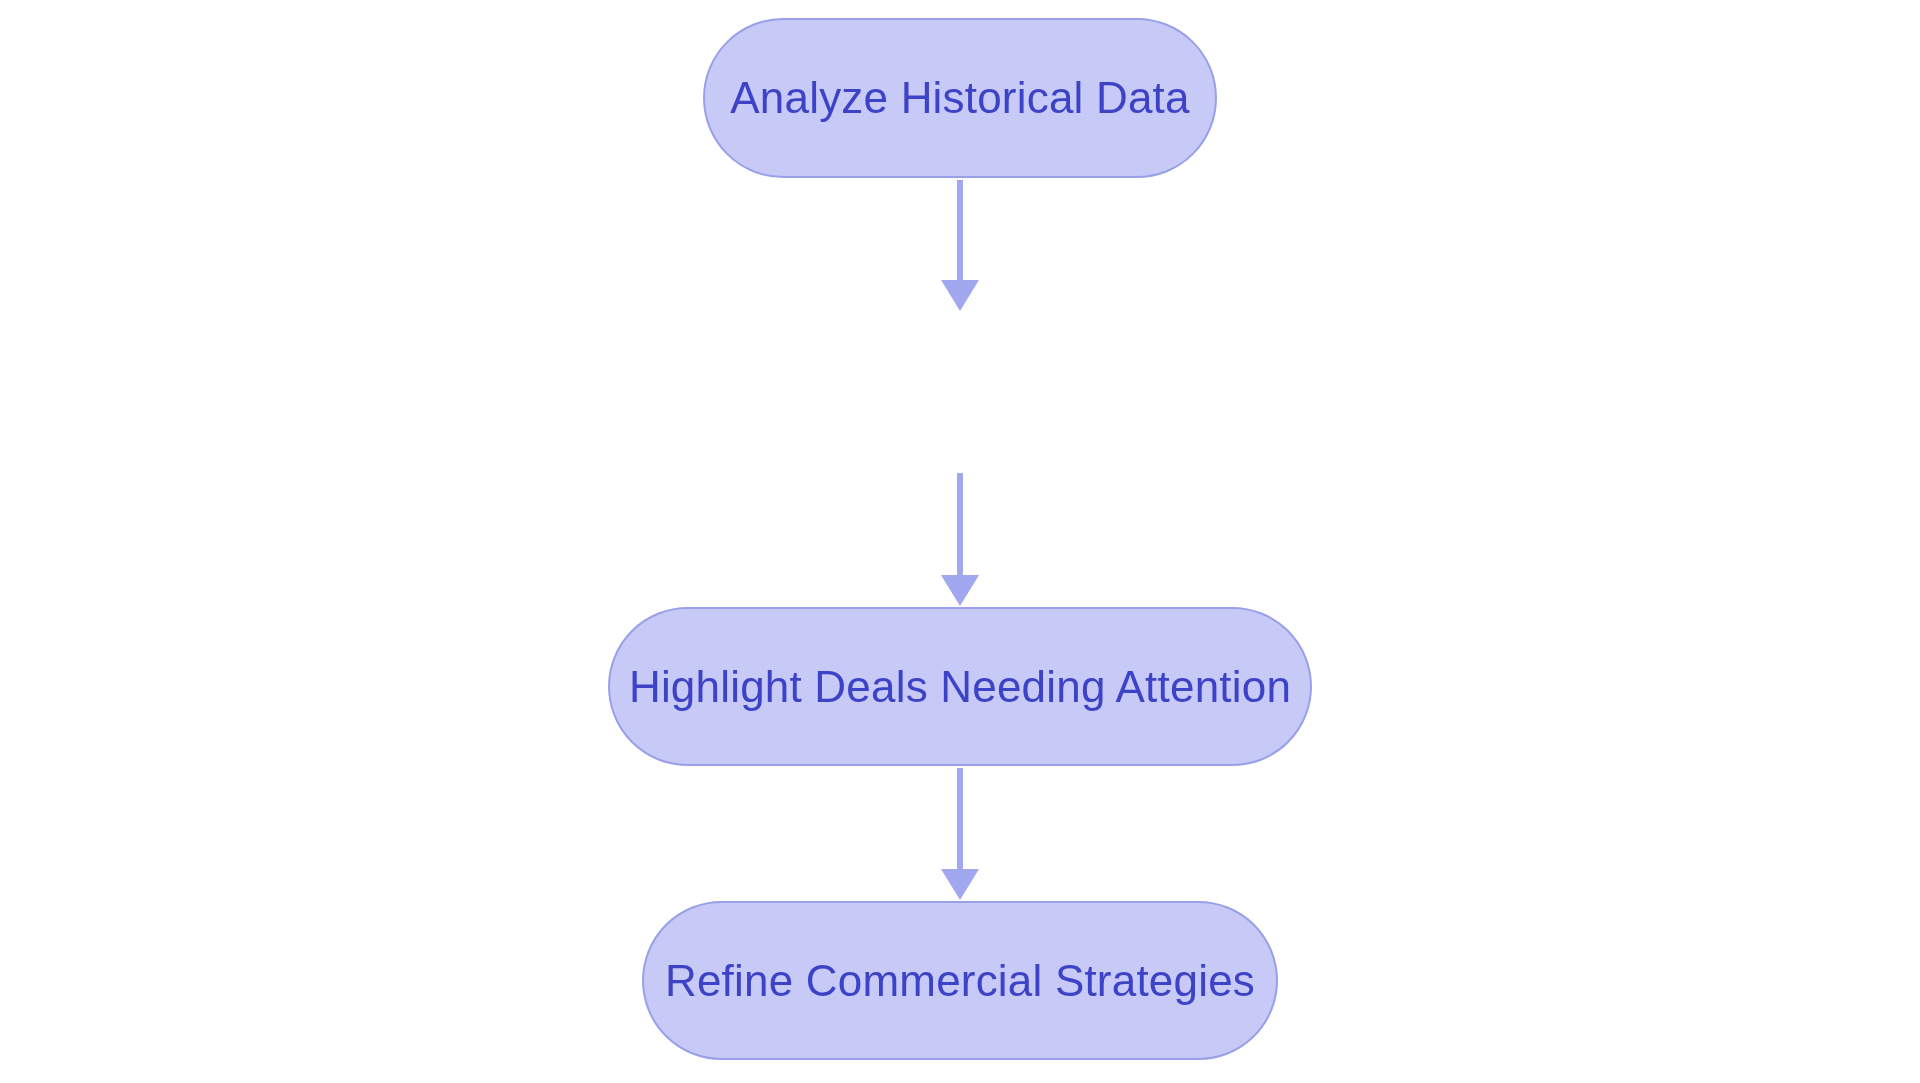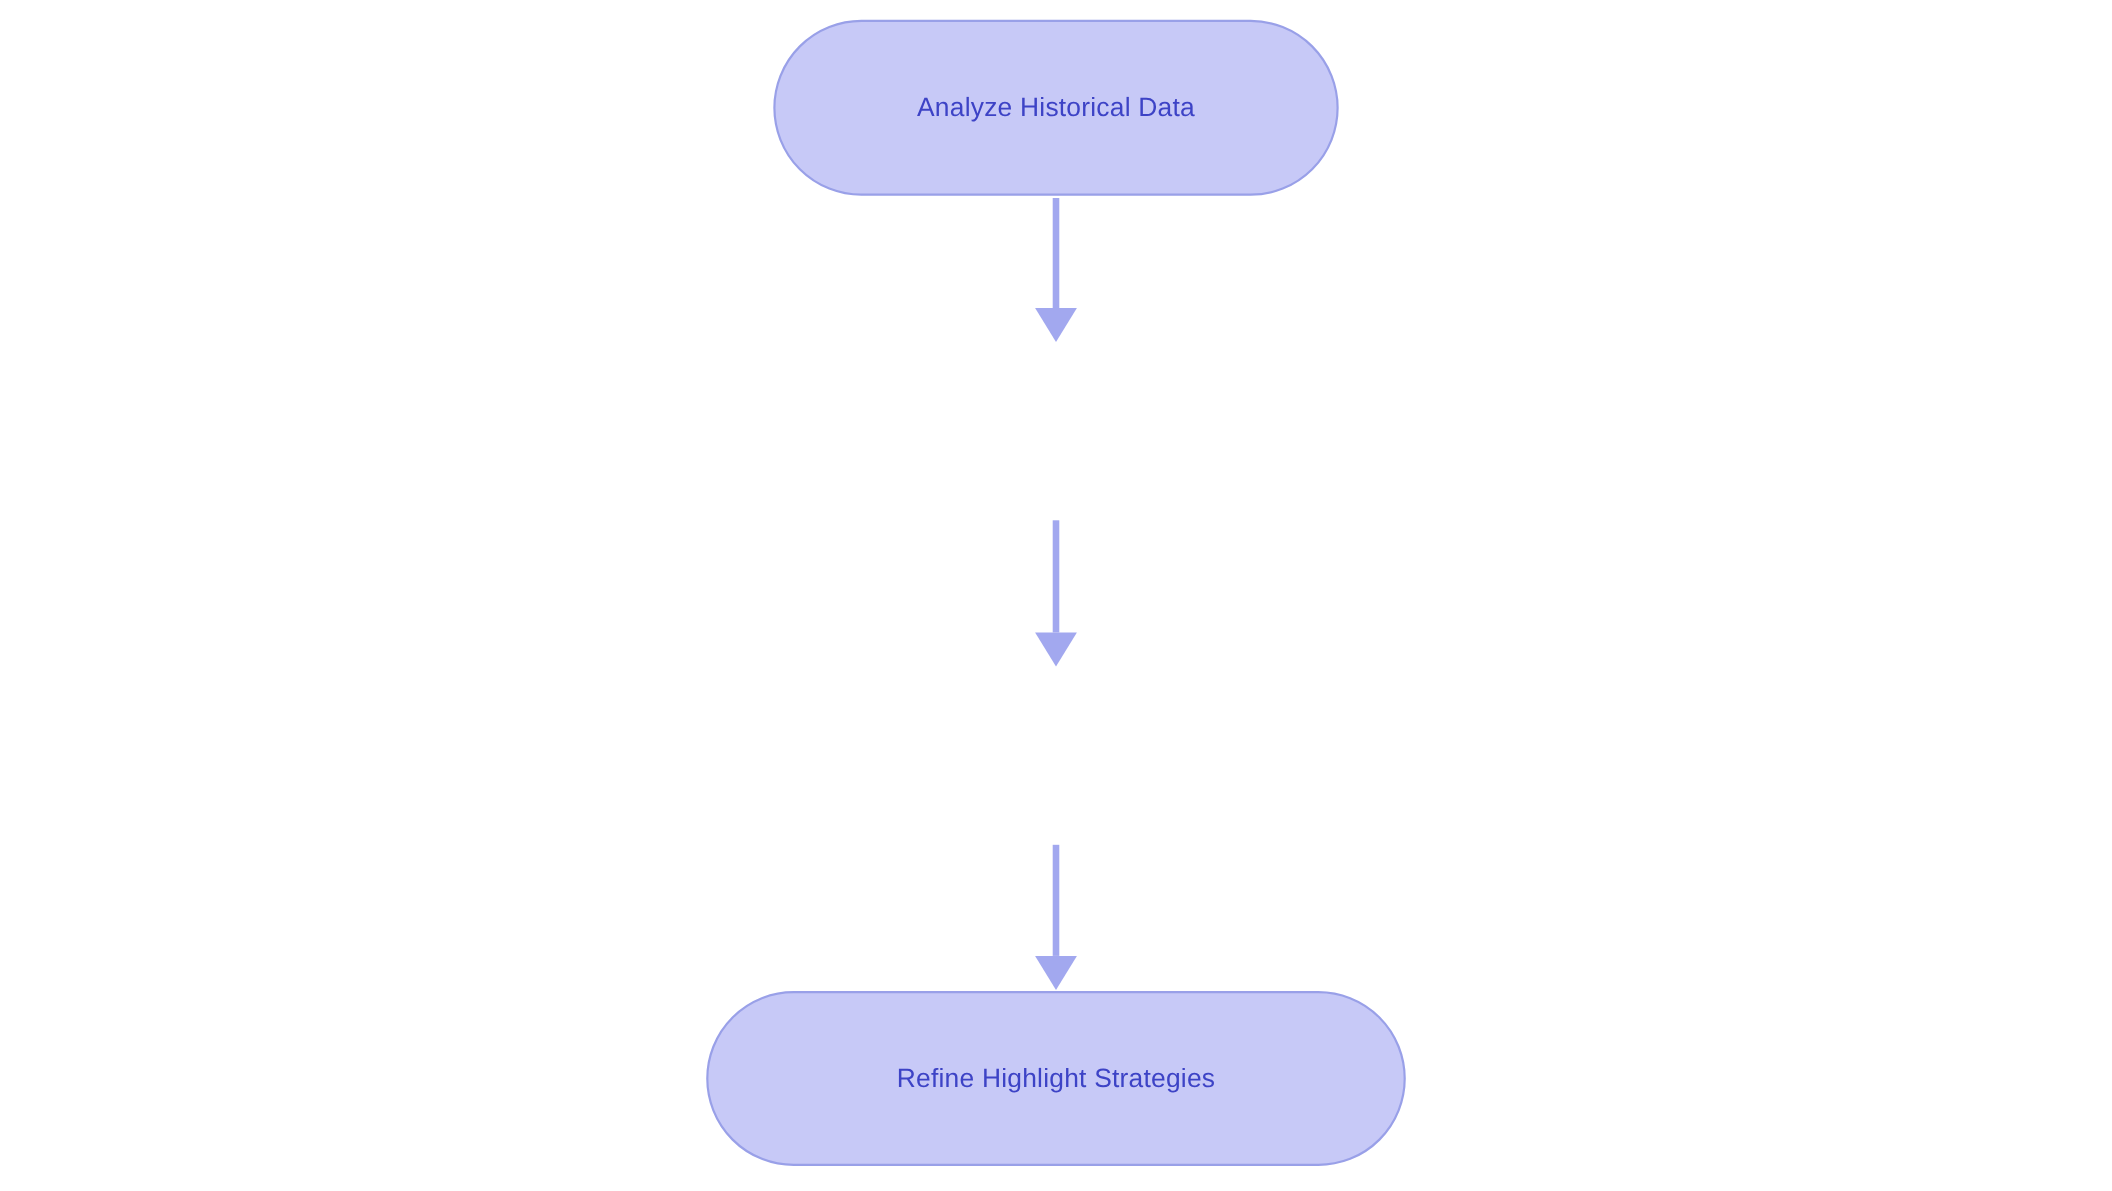--- a/index.html
+++ b/index.html
@@ -22,21 +22,21 @@
     height: 159px;
     border-radius: 80px;
     background: var(--node-fill, #c7c9f7);
     border: 2px solid var(--node-border, #99a0e8);
     box-sizing: border-box;
     display: flex;
     align-items: center;
     justify-content: center;
   }
   .node .label {
-    font-size: 24px;
+    font-size: 44px;
     font-weight: 400;
     color: var(--node-text, #3d43c6);
     letter-spacing: 0.2px;
     white-space: nowrap;
     text-align: center;
   }
   .node-1 { top: 18px;  width: 514px; height: 160px; }
   .node-2 { top: 312px; width: 606px; }
   .node-3 { top: 607px; width: 704px; }
   .node-4 { top: 901px; width: 636px; }
@@ -79,23 +79,26 @@
     <div class="shaft"></div>
     <div class="head"></div>
   </div>
 
 
   <div class="arrow arrow-2">
     <div class="shaft"></div>
     <div class="head"></div>
   </div>
 
+  <div class="node node-3">
+    <span class="label">Highlight Deals Needing Attention</span>
+  </div>
 
   <div class="arrow arrow-3">
     <div class="shaft"></div>
     <div class="head"></div>
   </div>
 
   <div class="node node-4">
-    <span class="label">Refine Highlight Strategies</span>
+    <span class="label">Refine Commercial Strategies</span>
   </div>
 
 </div>
 
 </body></html>

